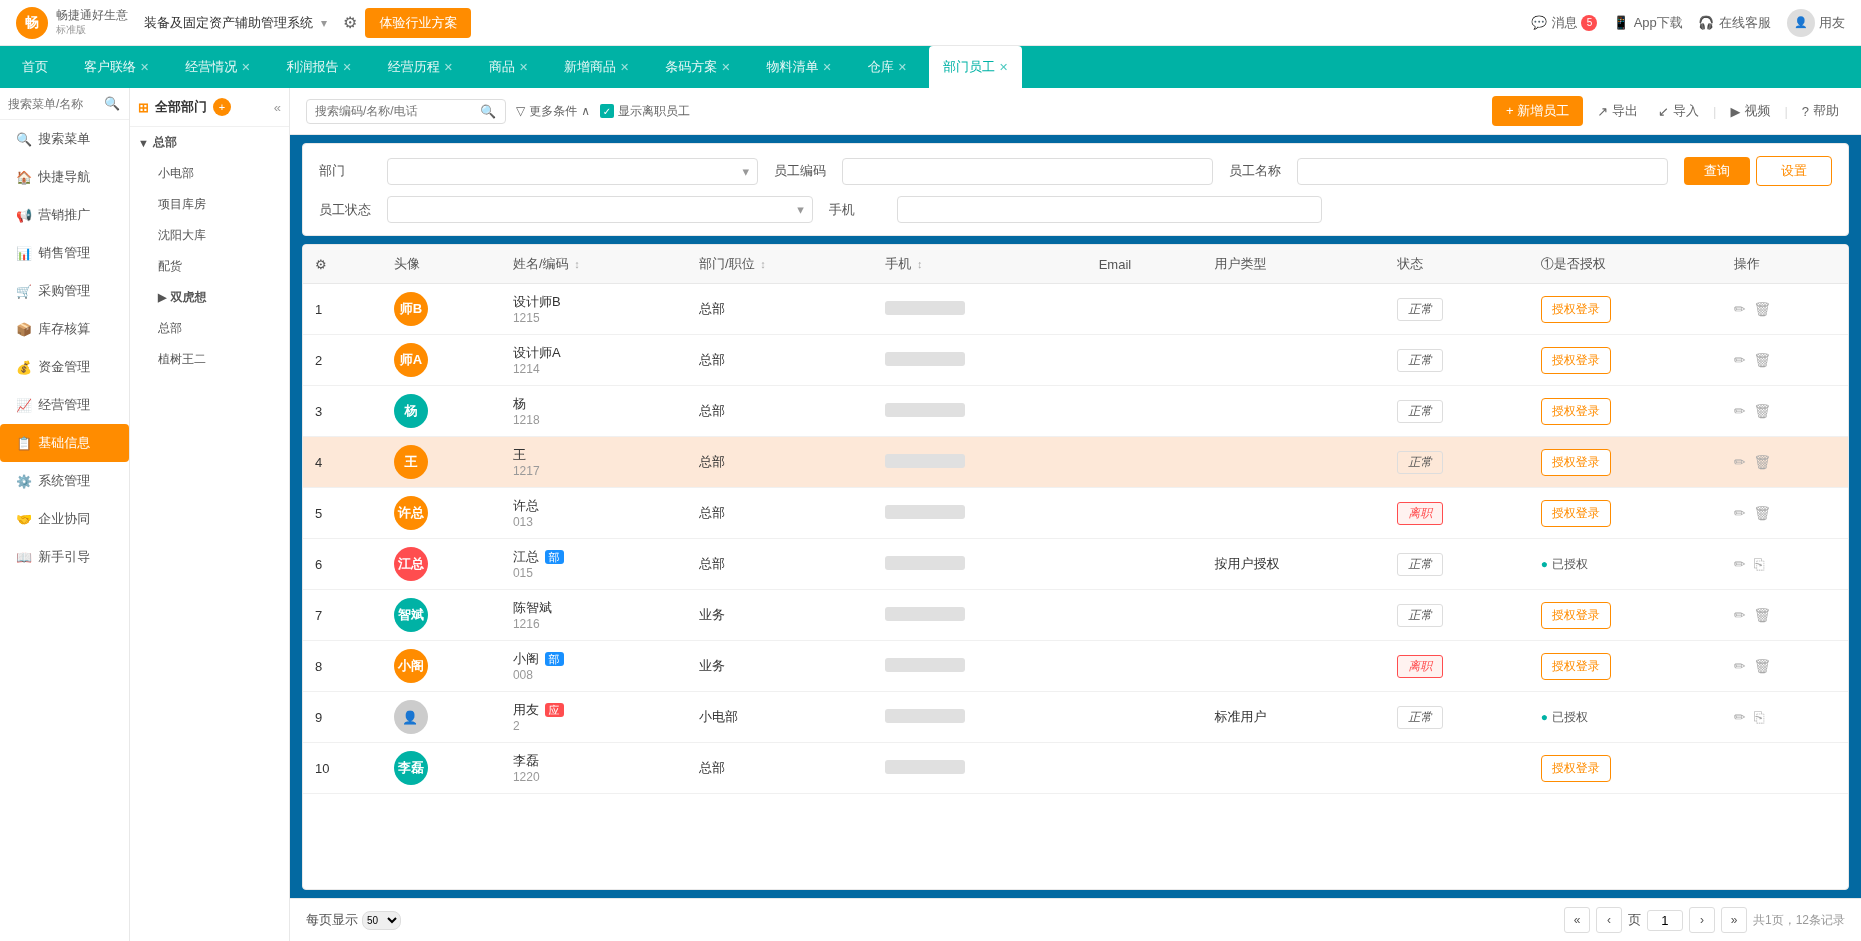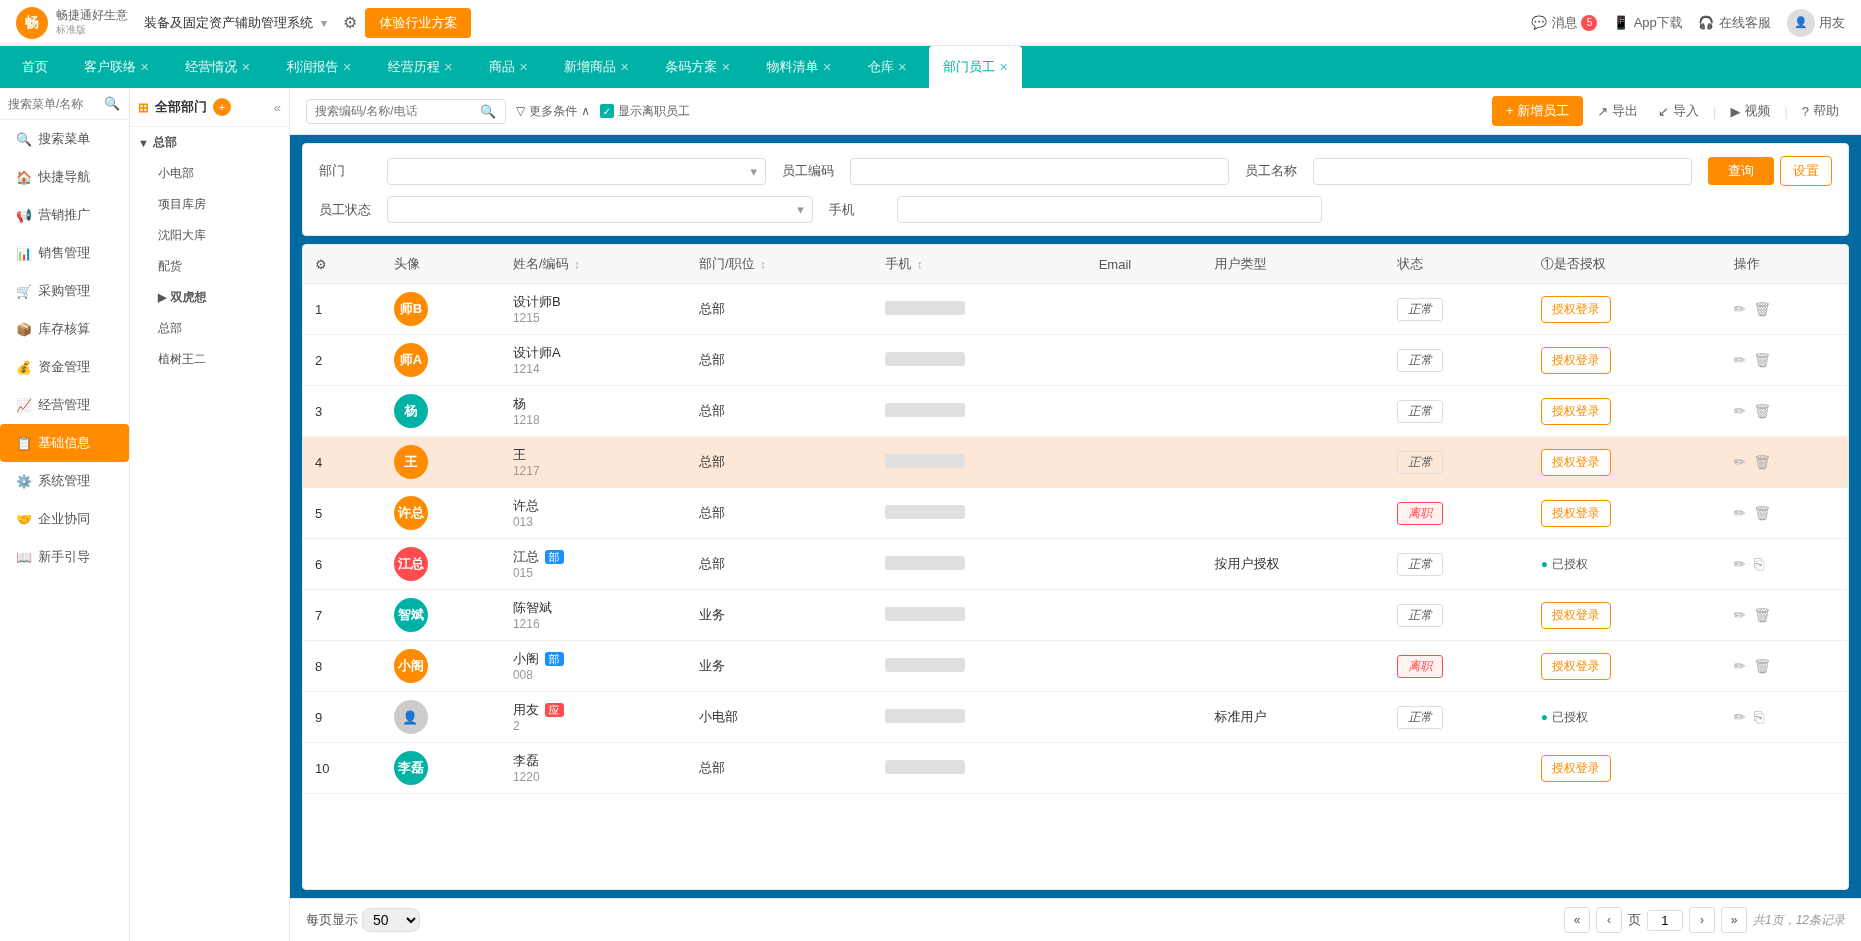--- a/index.html
+++ b/index.html
@@ -70,21 +70,21 @@
     
     .search-form { background: #fff; border: 1px solid #e8e8e8; margin: 8px 12px; border-radius: 4px; padding: 12px 16px; flex-shrink: 0; }
     .form-row { display: flex; align-items: center; gap: 16px; margin-bottom: 10px; }
     .form-row:last-child { margin-bottom: 0; }
     .form-field { display: flex; align-items: center; gap: 8px; flex: 1; }
     .form-field label { color: #555; font-size: 13px; white-space: nowrap; min-width: 60px; }
     .form-select { border: 1px solid #ddd; border-radius: 4px; padding: 5px 8px; font-size: 13px; color: #333; cursor: pointer; display: flex; align-items: center; gap: 4px; min-width: 180px; flex: 1; position: relative; }
     .form-select .arrow { margin-left: auto; color: #999; }
     .form-input { border: 1px solid #ddd; border-radius: 4px; padding: 5px 8px; font-size: 13px; color: #333; flex: 1; outline: none; min-width: 180px; }
     .form-btn { background: #ff8c00; color: white; border: none; padding: 5px 20px; border-radius: 4px; cursor: pointer; font-size: 13px; }
-    .form-btn-set { background: white; color: #ff8c00; border: 1px solid #ff8c00; padding: 5px 12px; border-radius: 4px; cursor: pointer; font-size: 13px; }
+    .form-btn-set { background: white; color: #ff8c00; border: 1px solid #ff8c00; padding: 5px 24px; border-radius: 4px; cursor: pointer; font-size: 13px; }
 
     
     .table-container { flex: 1; overflow: auto; margin: 0 12px 8px 12px; background: #fff; border-radius: 4px; border: 1px solid #e8e8e8; }
     table { width: 100%; border-collapse: collapse; }
     thead th { background: #f8f8f8; padding: 10px 12px; text-align: left; font-size: 13px; color: #555; border-bottom: 1px solid #e8e8e8; white-space: nowrap; font-weight: normal; }
     thead th .sort-icon { color: #aaa; font-size: 11px; margin-left: 2px; }
     tbody tr { border-bottom: 1px solid #f0f0f0; }
     tbody tr.highlighted { background: #fde8d8; }
     tbody td { padding: 8px 12px; font-size: 13px; color: #333; vertical-align: middle; }
     .avatar-circle { width: 34px; height: 34px; border-radius: 50%; display: flex; align-items: center; justify-content: center; color: white; font-size: 13px; font-weight: bold; flex-shrink: 0; }
@@ -98,25 +98,25 @@
     .auth-granted { color: #555; font-size: 12px; display: flex; align-items: center; gap: 4px; }
     .auth-granted-dot { color: #00b2a5; }
     .action-icons { display: flex; gap: 8px; align-items: center; }
     .action-icon { color: #aaa; cursor: pointer; font-size: 14px; }
     .blurred-text { background: #e0e0e0; border-radius: 3px; height: 14px; display: inline-block; min-width: 80px; }
     .dept-tag { font-size: 11px; background: #1890ff; color: white; border-radius: 3px; padding: 1px 4px; margin-left: 2px; }
 
     
     .pagination { display: flex; align-items: center; padding: 8px 16px; background: #fff; border-top: 1px solid #e8e8e8; gap: 10px; font-size: 13px; color: #555; flex-shrink: 0; }
     .pagination .per-page { display: flex; align-items: center; gap: 4px; }
-    .per-page-select { border: 1px solid #ddd; border-radius: 8px; padding: 2px 6px; font-size: 14px; }
+    .per-page-select { border: 1px solid #ddd; border-radius: 8px; padding: 2px 0; font-size: 10px; }
     .page-btns { margin-left: auto; display: flex; align-items: center; gap: 6px; }
     .page-btn { width: 26px; height: 26px; border: 1px solid #ddd; border-radius: 3px; display: flex; align-items: center; justify-content: center; cursor: pointer; color: #555; font-size: 12px; background: #fff; }
     .page-input { border: 1px solid #ddd; border-radius: 3px; width: 36px; text-align: center; padding: 2px; font-size: 13px; }
-    .total-text { color: #999; font-size: 12px; font-style: italic; }
+    .total-text { color: #999; font-size: 12px; }
   </style>
 </head>
 <body>
 
 <div class="top-bar">
   <div class="top-bar-left">
     <div class="logo-area">
       <div class="logo-icon">畅</div>
       <div>
         <div class="logo-text">畅捷通好生意</div>

